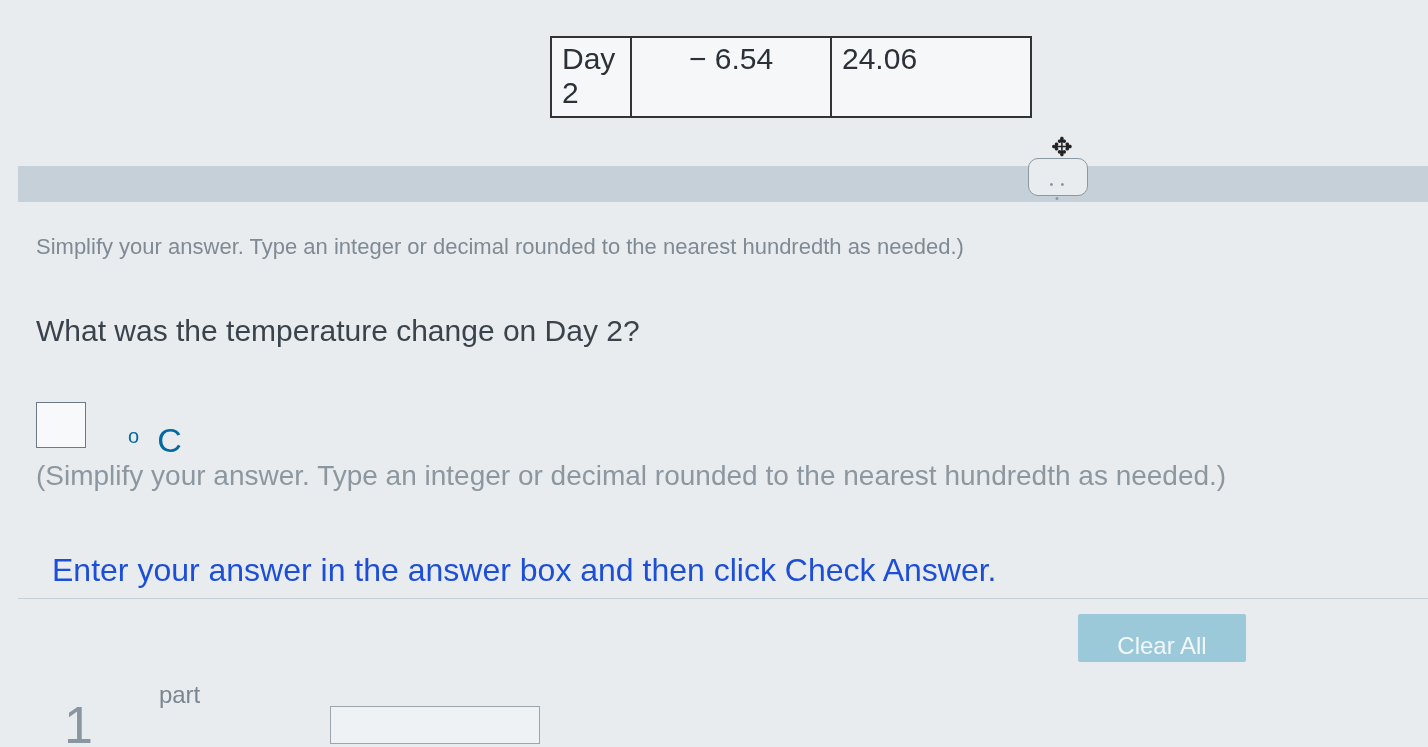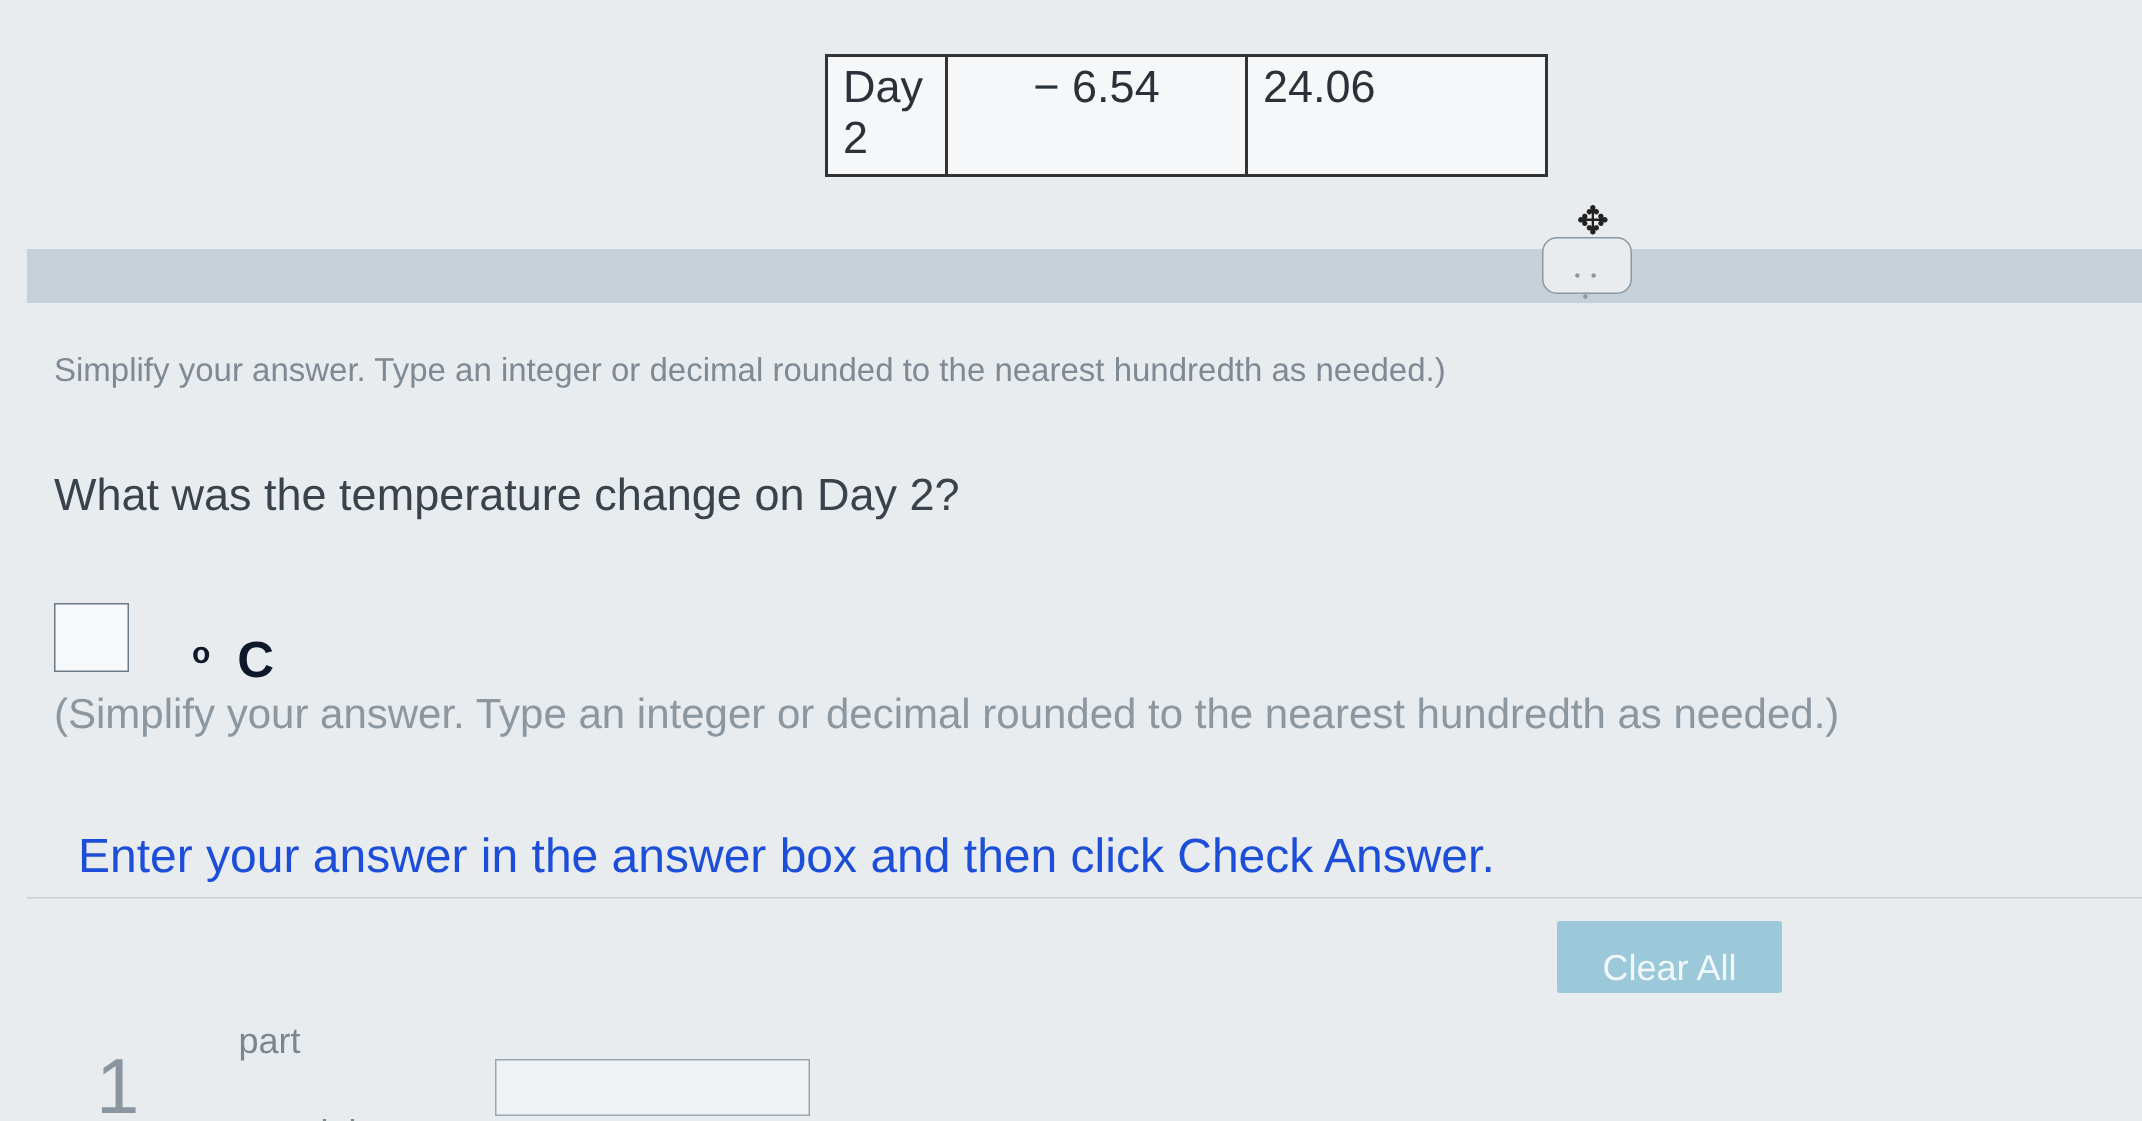--- a/index.html
+++ b/index.html
@@ -87,23 +87,22 @@
   .answer-input {
     width: 50px;
     height: 46px;
     border: 1.5px solid #6b7a86;
     background: #f7f9fa;
     font-size: 24px;
     text-align: center;
   }
   .unit {
     font-size: 34px;
-    color: #0f172a;
+    color: #0369a1;
     line-height: 40px;
-    font-weight: bold;
   }
   .unit sup { font-size: 20px; vertical-align: top; position: relative; top: -4px;}
   .hint2 {
     position: absolute;
     top: 424px;
     left: 0;
     font-size: 28px;
     color: #8c97a0;
   }
   .enter-line {
@@ -143,22 +142,22 @@
   .progress {
     width: 210px;
     height: 18px;
     border: 1.5px solid #9aa6af;
     background: #eef2f4;
     margin-left: 18px;
   }
   .clear-btn {
     position: absolute;
     top: 596px;
-    left: 1020px;
-    width: 150px;
+    left: 1060px;
+    width: 168px;
     height: 48px;
     background: #8fc3d6;
     color: #f4fbfd;
     font-size: 24px;
     border: none;
     border-radius: 2px;
     cursor: pointer;
     opacity: 0.85;
   }
 </style>

